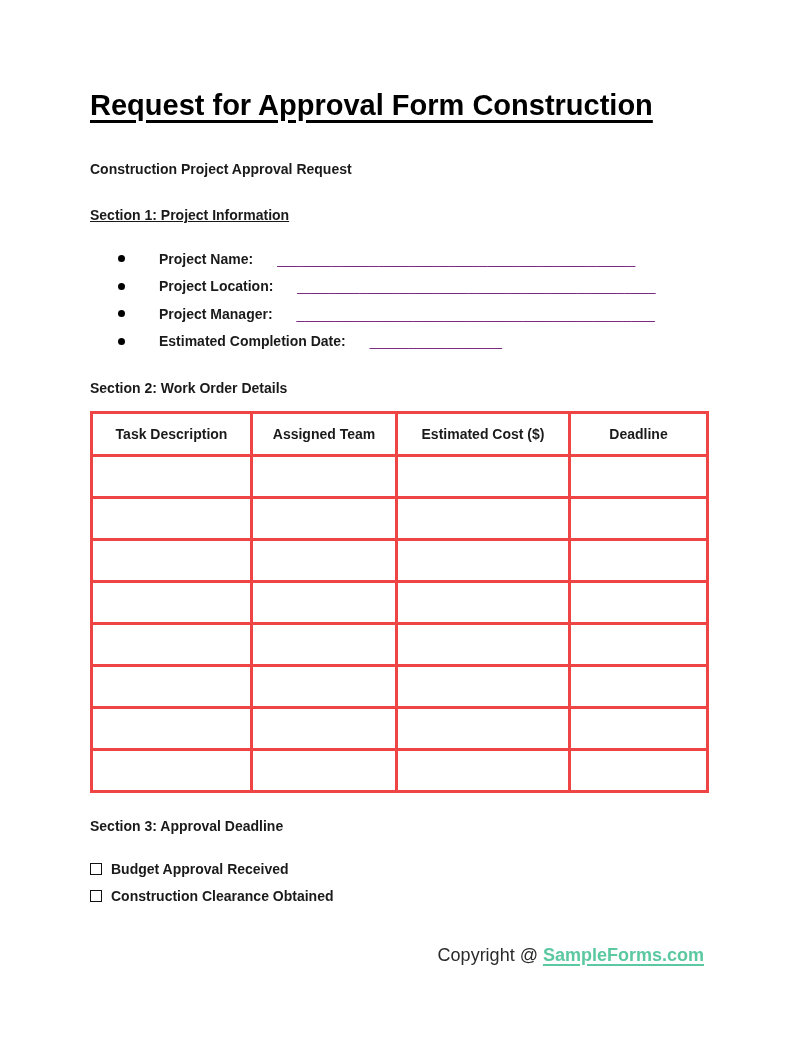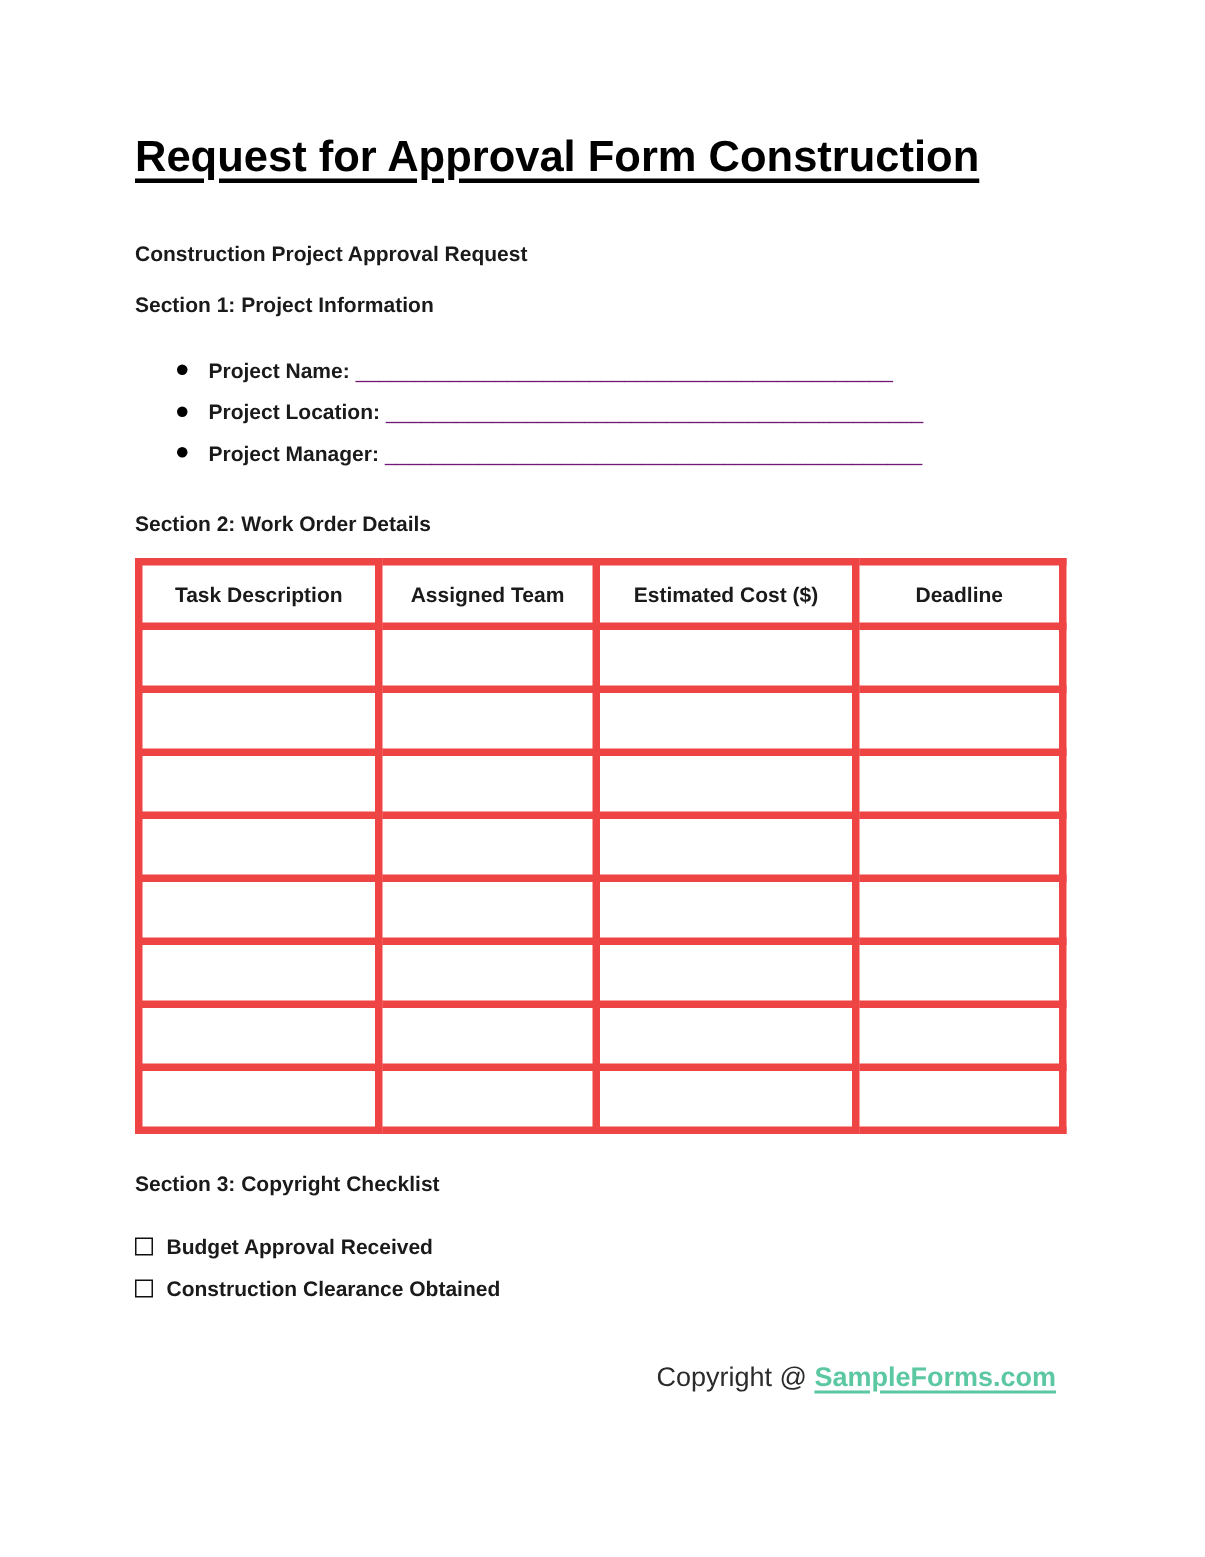--- a/index.html
+++ b/index.html
@@ -34,28 +34,29 @@
     font-weight: bold;
     line-height: 16px;
     color: #1a1a1a;
   }
   .section-heading {
     font-size: 14px;
     font-weight: bold;
     line-height: 16px;
     color: #1a1a1a;
   }
-  .s1-heading { margin-top: 18px; }
+  .s1-heading { margin-top: 30px; text-decoration: underline; }
   .field-list { margin-top: 22px; }
   .field-row {
     display: flex;
     align-items: center;
     height: 27.5px;
     padding-left: 28px;
     white-space: nowrap;
+    gap: 20px;
   }
   .bullet {
     width: 7px;
     height: 7px;
     border-radius: 50%;
     background: #000000;
     margin-right: 14px;
     flex: 0 0 auto;
   }
   .field-label {
@@ -72,21 +73,21 @@
   }
   .s2-heading { margin-top: 25px; }
   .work-order-table {
     margin-top: 15px;
     border-collapse: collapse;
     table-layout: fixed;
     width: 616px;
   }
   .work-order-table th,
   .work-order-table td {
-    border: 5px solid #ef4444;
+    border: 3px solid #ef4444;
   }
   .work-order-table th {
     height: 43px;
     font-size: 14px;
     font-weight: bold;
     text-align: center;
     vertical-align: middle;
     color: #1a1a1a;
   }
   .work-order-table td {
@@ -154,20 +155,25 @@
     </div>
     <div class="field-row">
       <span class="bullet"></span>
       <span class="field-label">Project Location:</span>
       <span class="blank-line">______________________________________________</span>
     </div>
     <div class="field-row">
       <span class="bullet"></span>
       <span class="field-label">Project Manager:</span>
       <span class="blank-line">______________________________________________</span>
+    </div>
+    <div class="field-row">
+      <span class="bullet"></span>
+      <span class="field-label">Estimated Completion Date:</span>
+      <span class="blank-line">_________________</span>
     </div>
   </div>
 
   <div class="section-heading s2-heading">Section 2: Work Order Details</div>
 
   <table class="work-order-table">
     <colgroup>
       <col style="width:160px">
       <col style="width:145px">
       <col style="width:173px">
@@ -226,21 +232,21 @@
         </tr>
         <tr>
           <td></td>
           <td></td>
           <td></td>
           <td></td>
         </tr>
       </tbody>
   </table>
 
-  <div class="section-heading s3-heading">Section 3: Copyright Checklist</div>
+  <div class="section-heading s3-heading">Section 3: Approval Deadline</div>
 
   <div class="checklist">
     <div class="checklist-row">
       <span class="checkbox"></span>
       <span class="checklist-label">Budget Approval Received</span>
     </div>
     <div class="checklist-row">
       <span class="checkbox"></span>
       <span class="checklist-label">Construction Clearance Obtained</span>
     </div>

